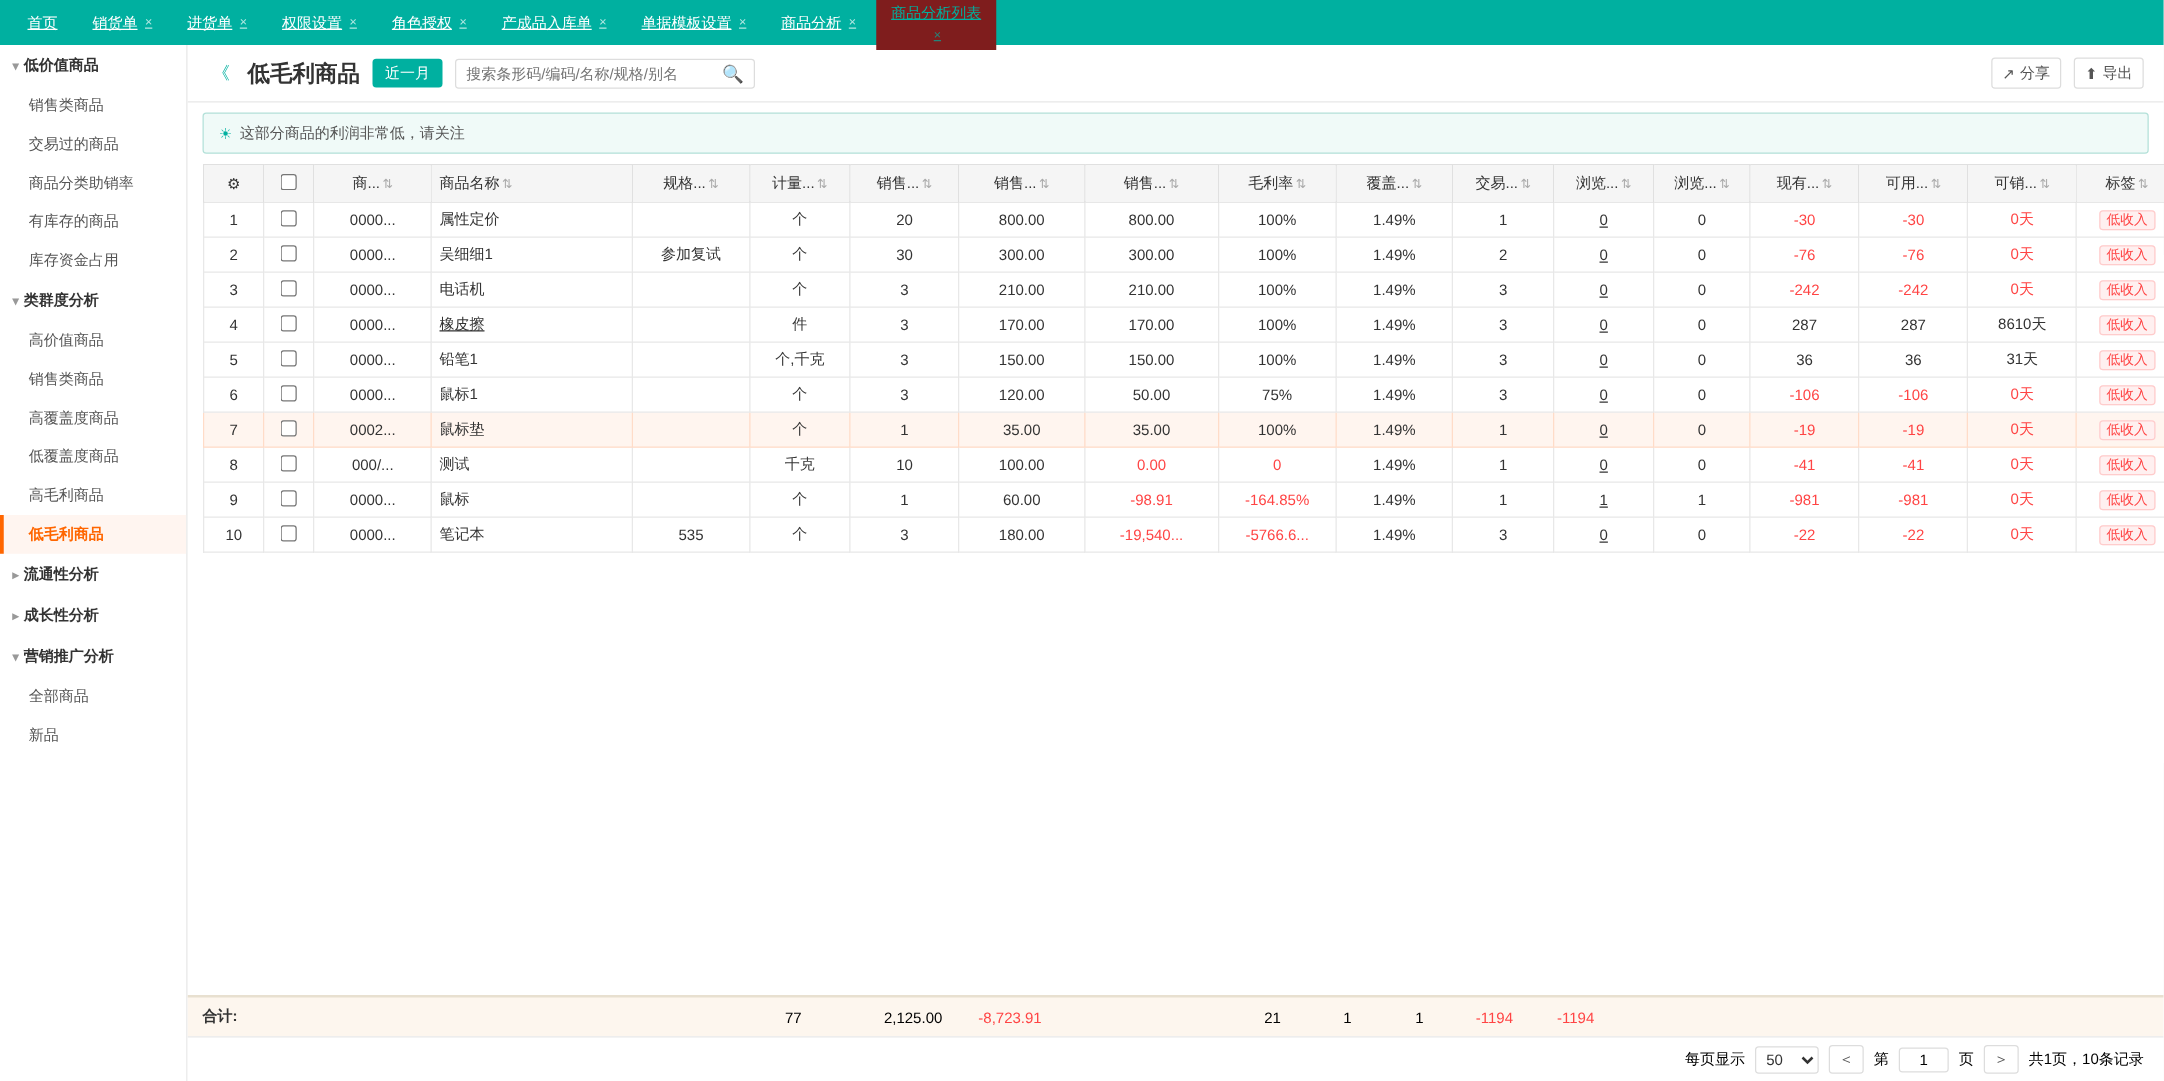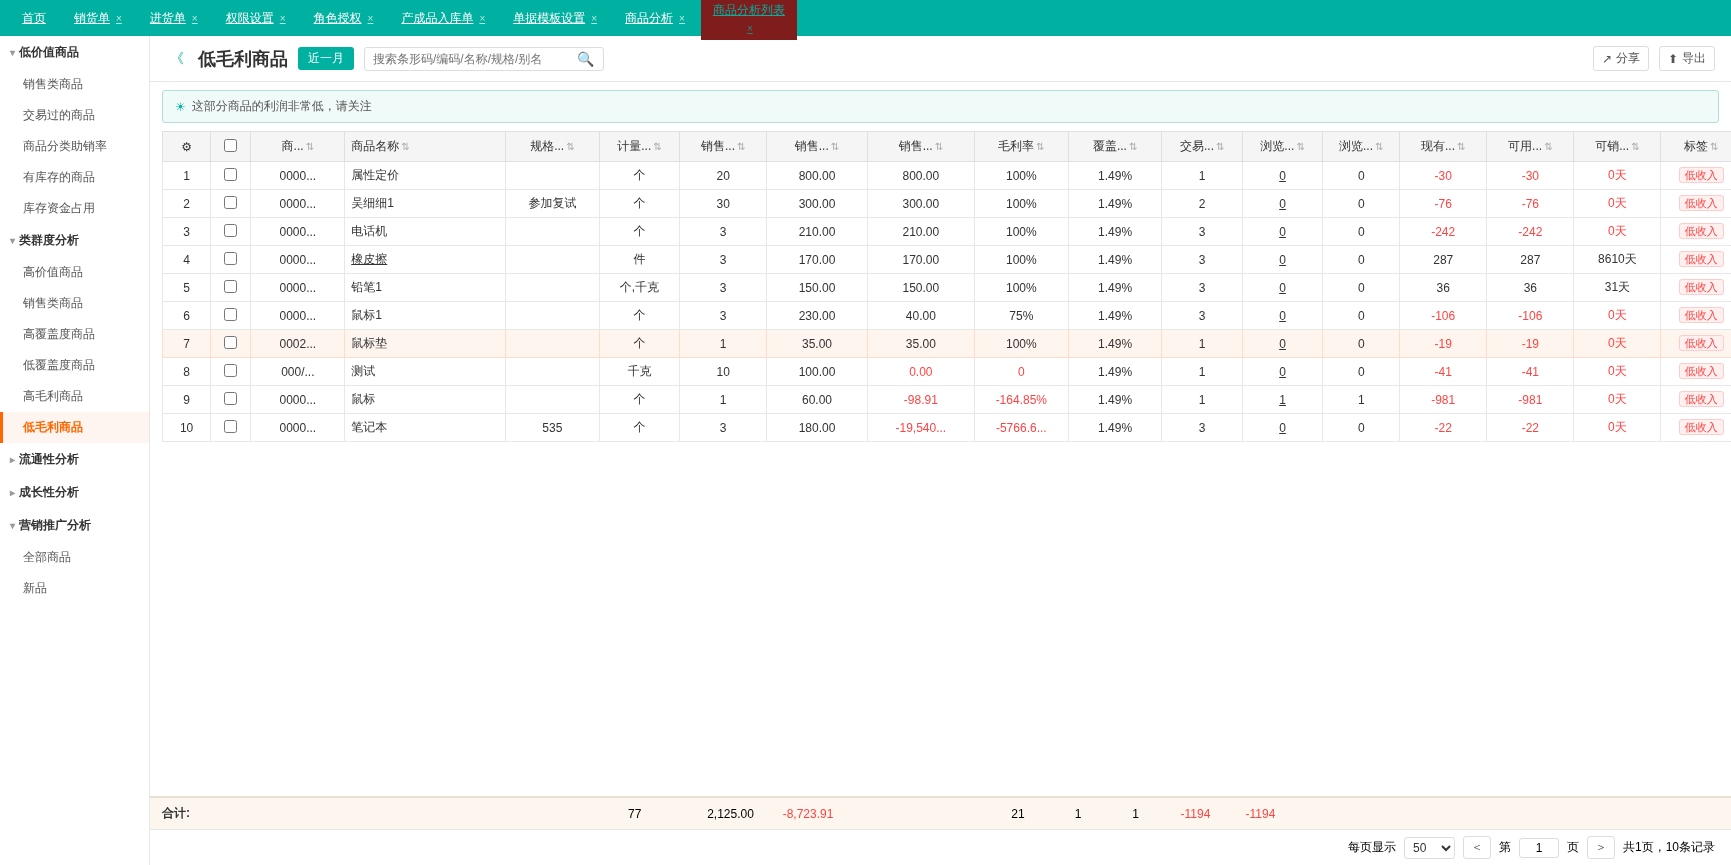--- a/index.html
+++ b/index.html
@@ -541,22 +541,22 @@
             <tr>
       <td class="col-num">6</td>
       <td class="col-check">
         <input type="checkbox" style="">
       </td>
       <td class="col-code">0000...</td>
       <td class="col-name" style="text-align:left;">鼠标1</td>
       <td class="col-spec"></td>
       <td class="col-unit">个</td>
       <td class="col-sale1">3</td>
-      <td class="col-sale2">230.00</td>
-      <td class="col-sale3" style="color:#333;">40.00</td>
+      <td class="col-sale2">120.00</td>
+      <td class="col-sale3" style="color:#333;">50.00</td>
       <td class="col-gross" style="color:#333;">75%</td>
       <td class="col-cover">1.49%</td>
       <td class="col-trans">3</td>
       <td class="col-view1"><span class="underline-link">0</span></td>
       <td class="col-view2">0</td>
       <td class="col-stock1" style="color:#ff4444;">-106</td>
       <td class="col-stock2" style="color:#ff4444;">-106</td>
       <td class="col-stock3" style="color:#ff4444;">0天</td>
       <td class="col-tag">
         <span class="tag-low-income">低收入</span>

